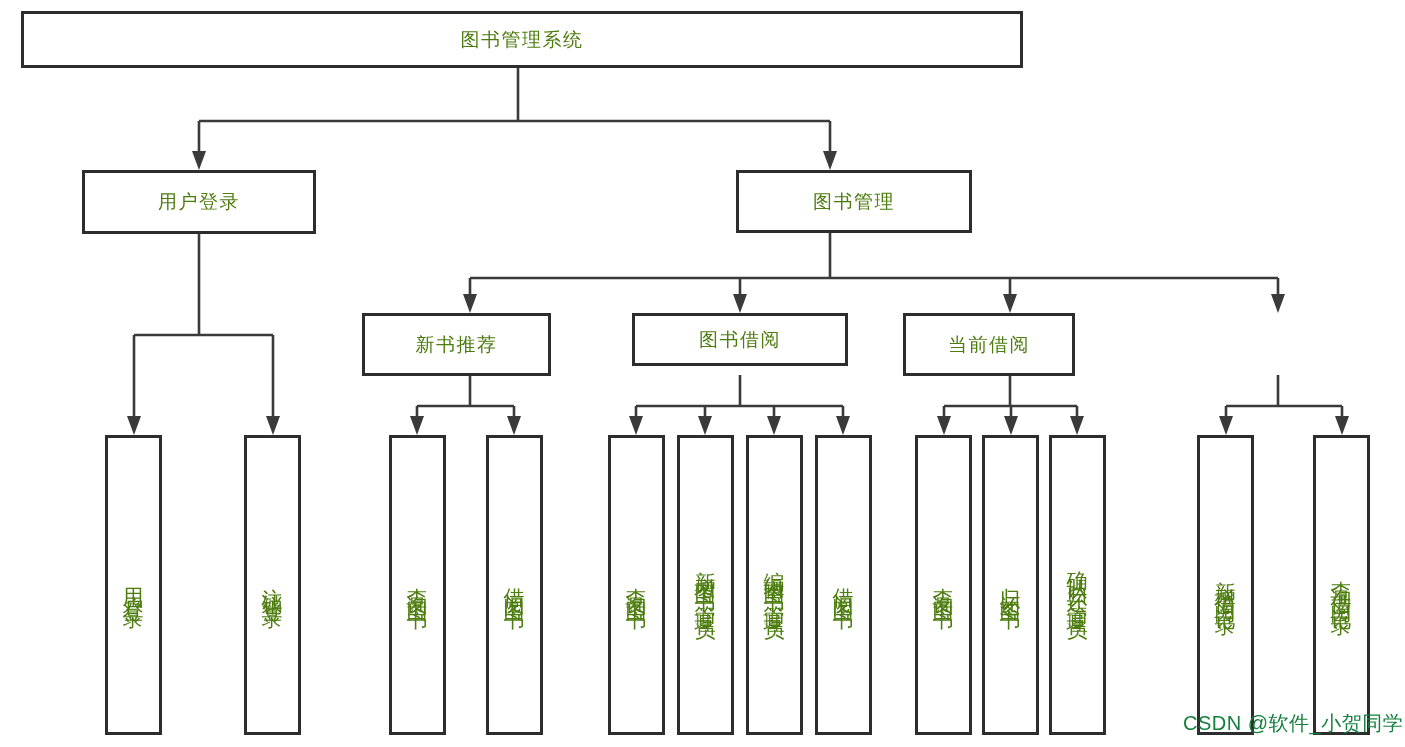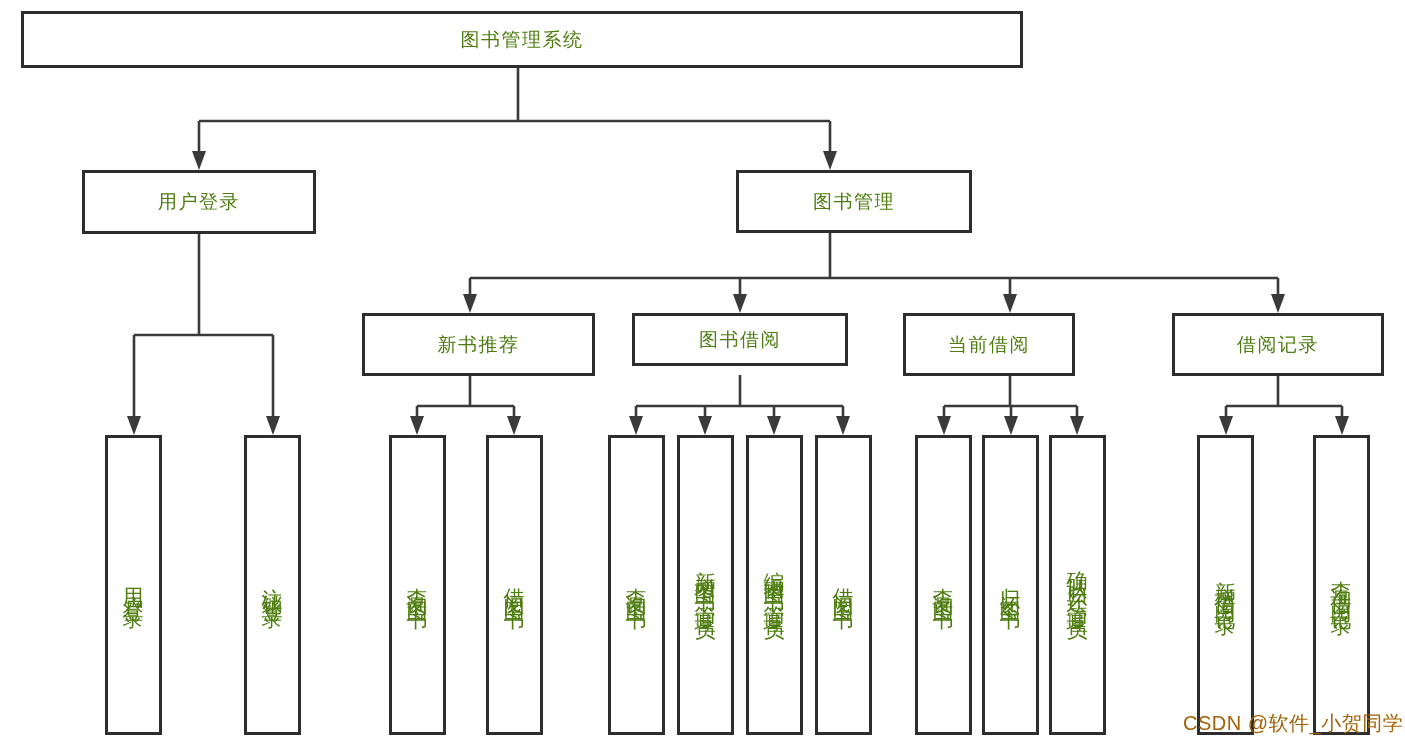--- a/index.html
+++ b/index.html
@@ -40,21 +40,21 @@
     text-orientation: mixed;
     font-size: 21px;
     letter-spacing: 7px;
     line-height: 1;
   }
   .watermark {
     position: absolute;
     left: 1183px;
     top: 710px;
     font-size: 20px;
-    color: #a16207;
+    color: #15803d;
     letter-spacing: 0.5px;
     white-space: nowrap;
     z-index: 10;
   }
 </style>
 </head>
 <body>
 
 <div class="canvas">
 
@@ -100,24 +100,23 @@
       <polygon points="1219,416 1233,416 1226,435"></polygon>
       <polygon points="1335,416 1349,416 1342,435"></polygon>
     </g>
   </svg>
 
   <div class="box h-box" style="left:21px; top:11px; width:1002px; height:57px;">图书管理系统</div>
 
   <div class="box h-box" style="left:82px; top:170px; width:234px; height:64px;">用户登录</div>
   <div class="box h-box" style="left:712px; top:170px; width:236px; height:63px;margin-left:24px;">图书管理</div>
 
-  <div class="box h-box" style="left:362px; top:313px; width:233px; height:63px;">新书推荐</div>
+  <div class="box h-box" style="left:362px; top:313px; width:189px; height:63px;">新书推荐</div>
   <div class="box h-box" style="left:632px; top:313px; width:216px; height:53px;">图书借阅</div>
   <div class="box h-box" style="left:903px; top:313px; width:172px; height:63px;">当前借阅</div>
-  <div class="box h-box" style="left:1172px; top:313px; width:212px; height:63px;">借阅记录</div>
 
   <div class="box v-box" style="left:105px; top:435px;">用户登录</div>
   <div class="box v-box" style="left:244px; top:435px;">注销登录</div>
 
   <div class="box v-box" style="left:389px; top:435px;">查询图书</div>
   <div class="box v-box" style="left:486px; top:435px;">借阅图书</div>
 
   <div class="box v-box" style="left:608px; top:435px;">查询图书</div>
   <div class="box v-box" style="left:677px; top:435px;">新增图书（管理员）</div>
   <div class="box v-box" style="left:746px; top:435px;">编辑图书（管理员）</div>

